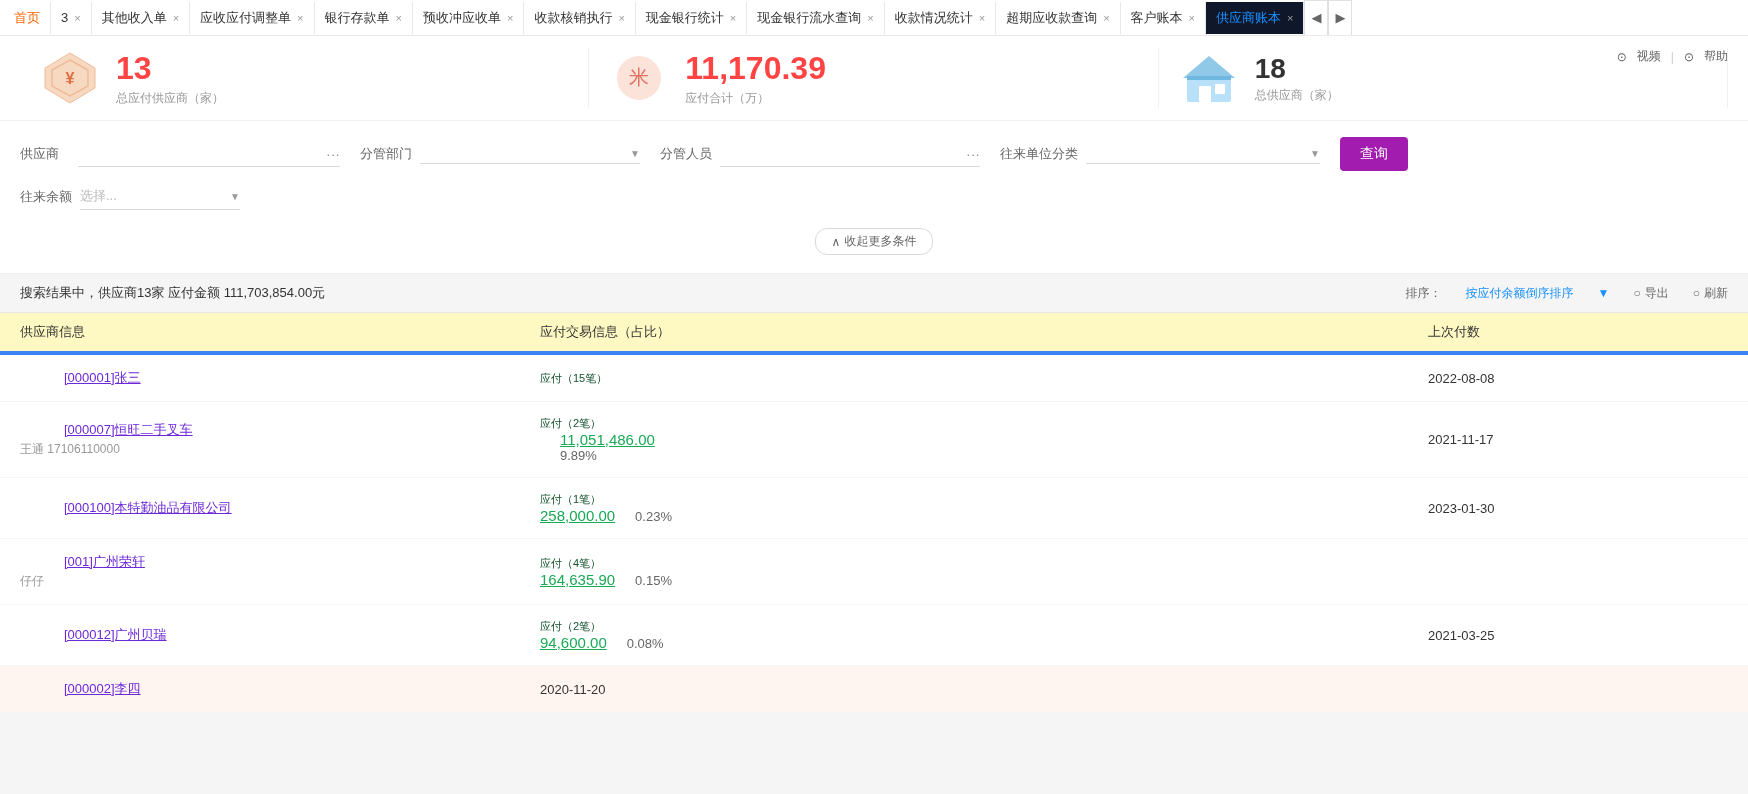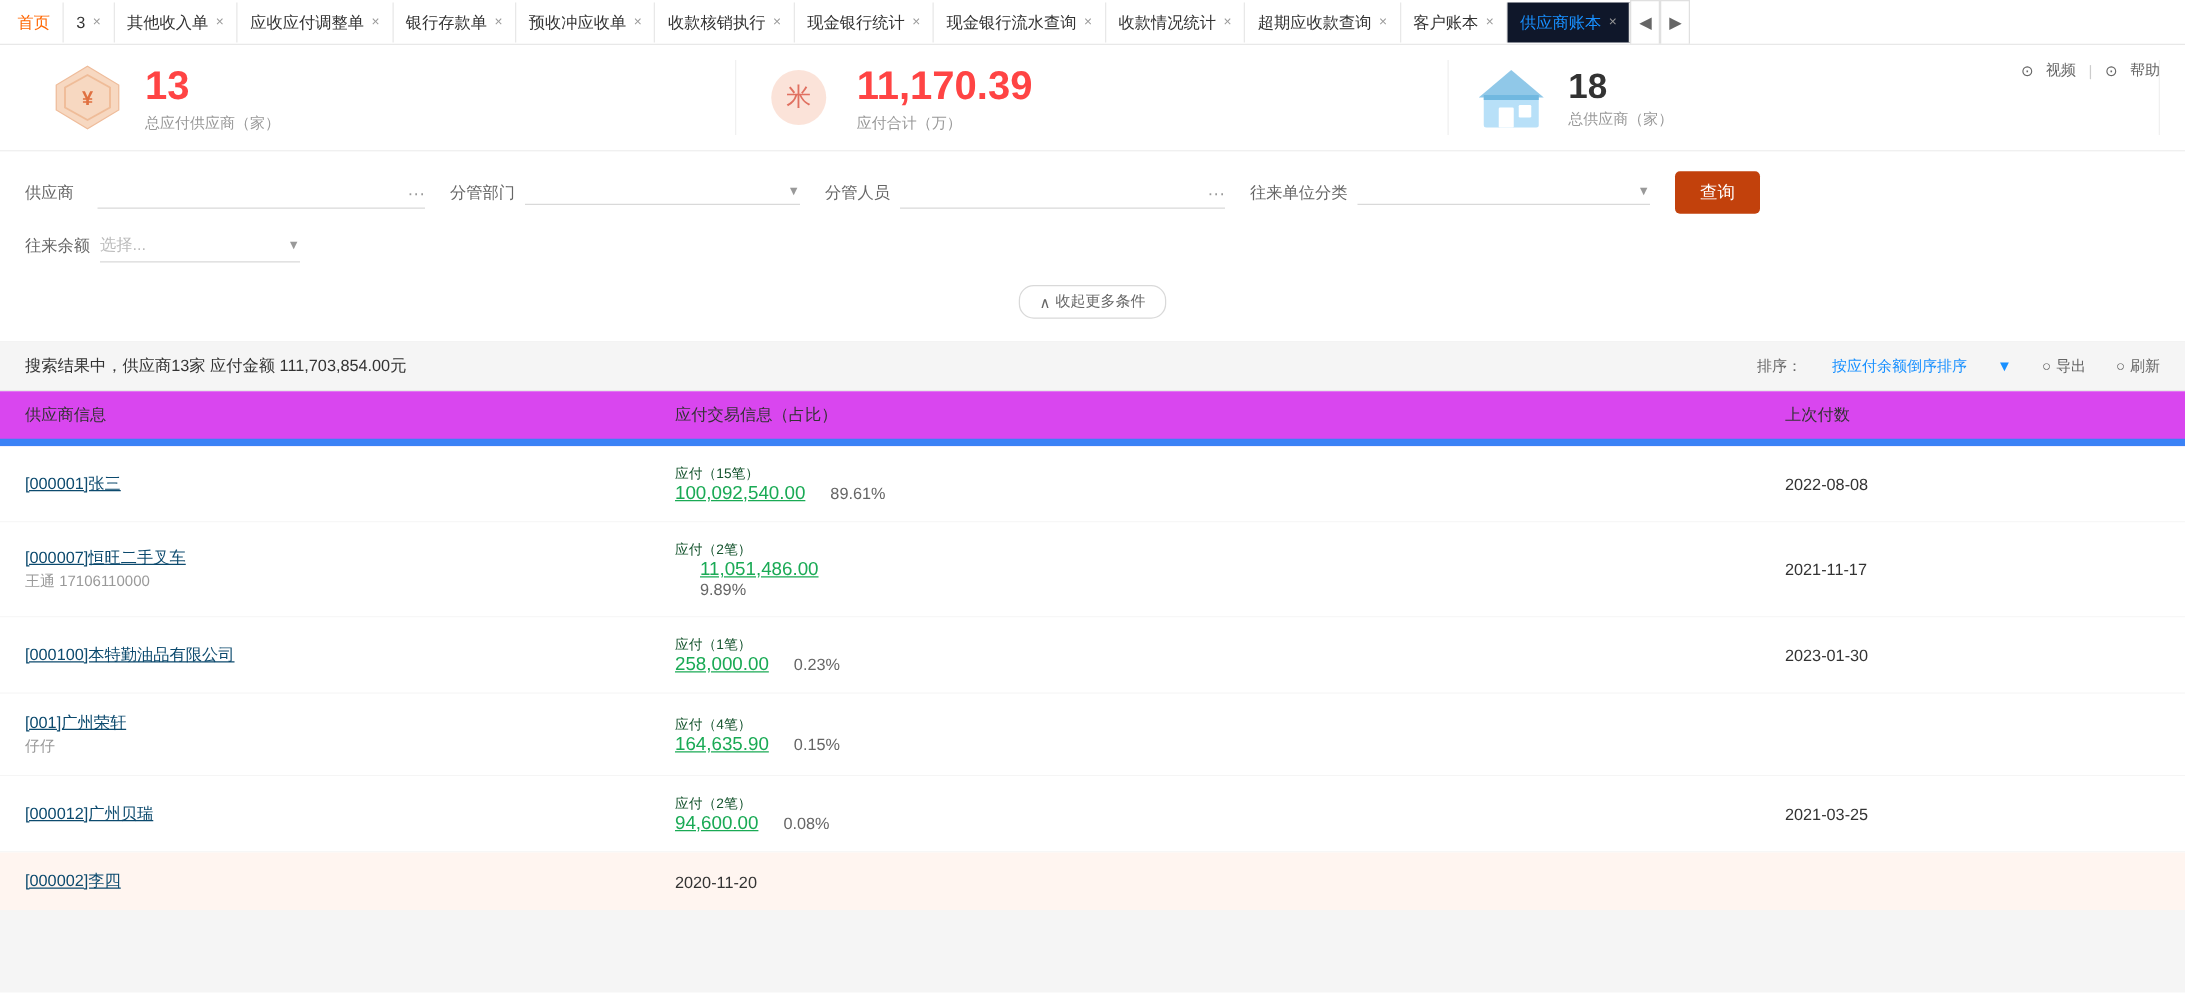--- a/index.html
+++ b/index.html
@@ -150,21 +150,21 @@
       border-bottom: 1px solid #d9d9d9;
       display: flex;
       align-items: center;
       padding: 4px 0;
       cursor: pointer;
       justify-content: space-between;
     }
     .search-select span { color: #999; font-size: 13px; }
     .search-select .arrow { color: #999; font-size: 10px; }
     .btn-query {
-      background: #c2410c;
+      background: #a21caf;
       color: #fff;
       border: none;
       padding: 8px 20px;
       border-radius: 4px;
       cursor: pointer;
       font-size: 14px;
       font-weight: 500;
     }
     .collapse-bar {
       display: flex;
@@ -213,42 +213,43 @@
 
     
     .data-table {
       background: #fff;
       width: 100%;
     }
     .table-header {
       display: grid;
       grid-template-columns: 520px 1fr 300px;
       padding: 10px 20px;
-      border-bottom: 6px solid #3b82f6;
-      background: #d946ef;
+      border-bottom: 4px solid #3b82f6;
+      background: #fef9c3;
     }
     .table-header .col-name {
       font-size: 13px;
       color: #333;
       font-weight: 500;
     }
     .table-row {
       display: grid;
       grid-template-columns: 520px 1fr 300px;
       padding: 14px 20px;
       border-bottom: 1px solid #f5f5f5;
       align-items: center;
       background: #fff;
     }
     .table-row.highlighted { background: #fff5f0; }
     .supplier-link {
-      color: #0c4a6e;
+      color: #6d28d9;
       text-decoration: underline;
       cursor: pointer;
       font-size: 13px;
+      margin-left: 44px;
     }
     .supplier-sub {
       font-size: 12px;
       color: #999;
       margin-top: 2px;
     }
     .tx-info .tx-label { font-size: 11px; color: #14532d; }
     .tx-amount {
       font-size: 15px;
       color: #1aaa55;
@@ -451,24 +452,20 @@
     <div class="col-name">应付交易信息（占比）</div>
     <div class="col-name">上次付数</div>
   </div>
 
   <div class="table-row">
     <div>
       <div class="supplier-link">[000001]张三</div>
     </div>
     <div class="tx-info">
       <div class="tx-label">应付（15笔）</div>
-      <div style="display:flex;align-items:baseline;gap:0;">
-        <span class="tx-amount">100,092,540.00</span>
-        <span class="tx-percent">89.61%</span>
-      </div>
     </div>
     <div class="last-pay">2022-08-08</div>
   </div>
 
   <div class="table-row">
     <div>
       <div class="supplier-link">[000007]恒旺二手叉车</div>
       <div class="supplier-sub">王通  17106110000</div>
     </div>
     <div class="tx-info">

